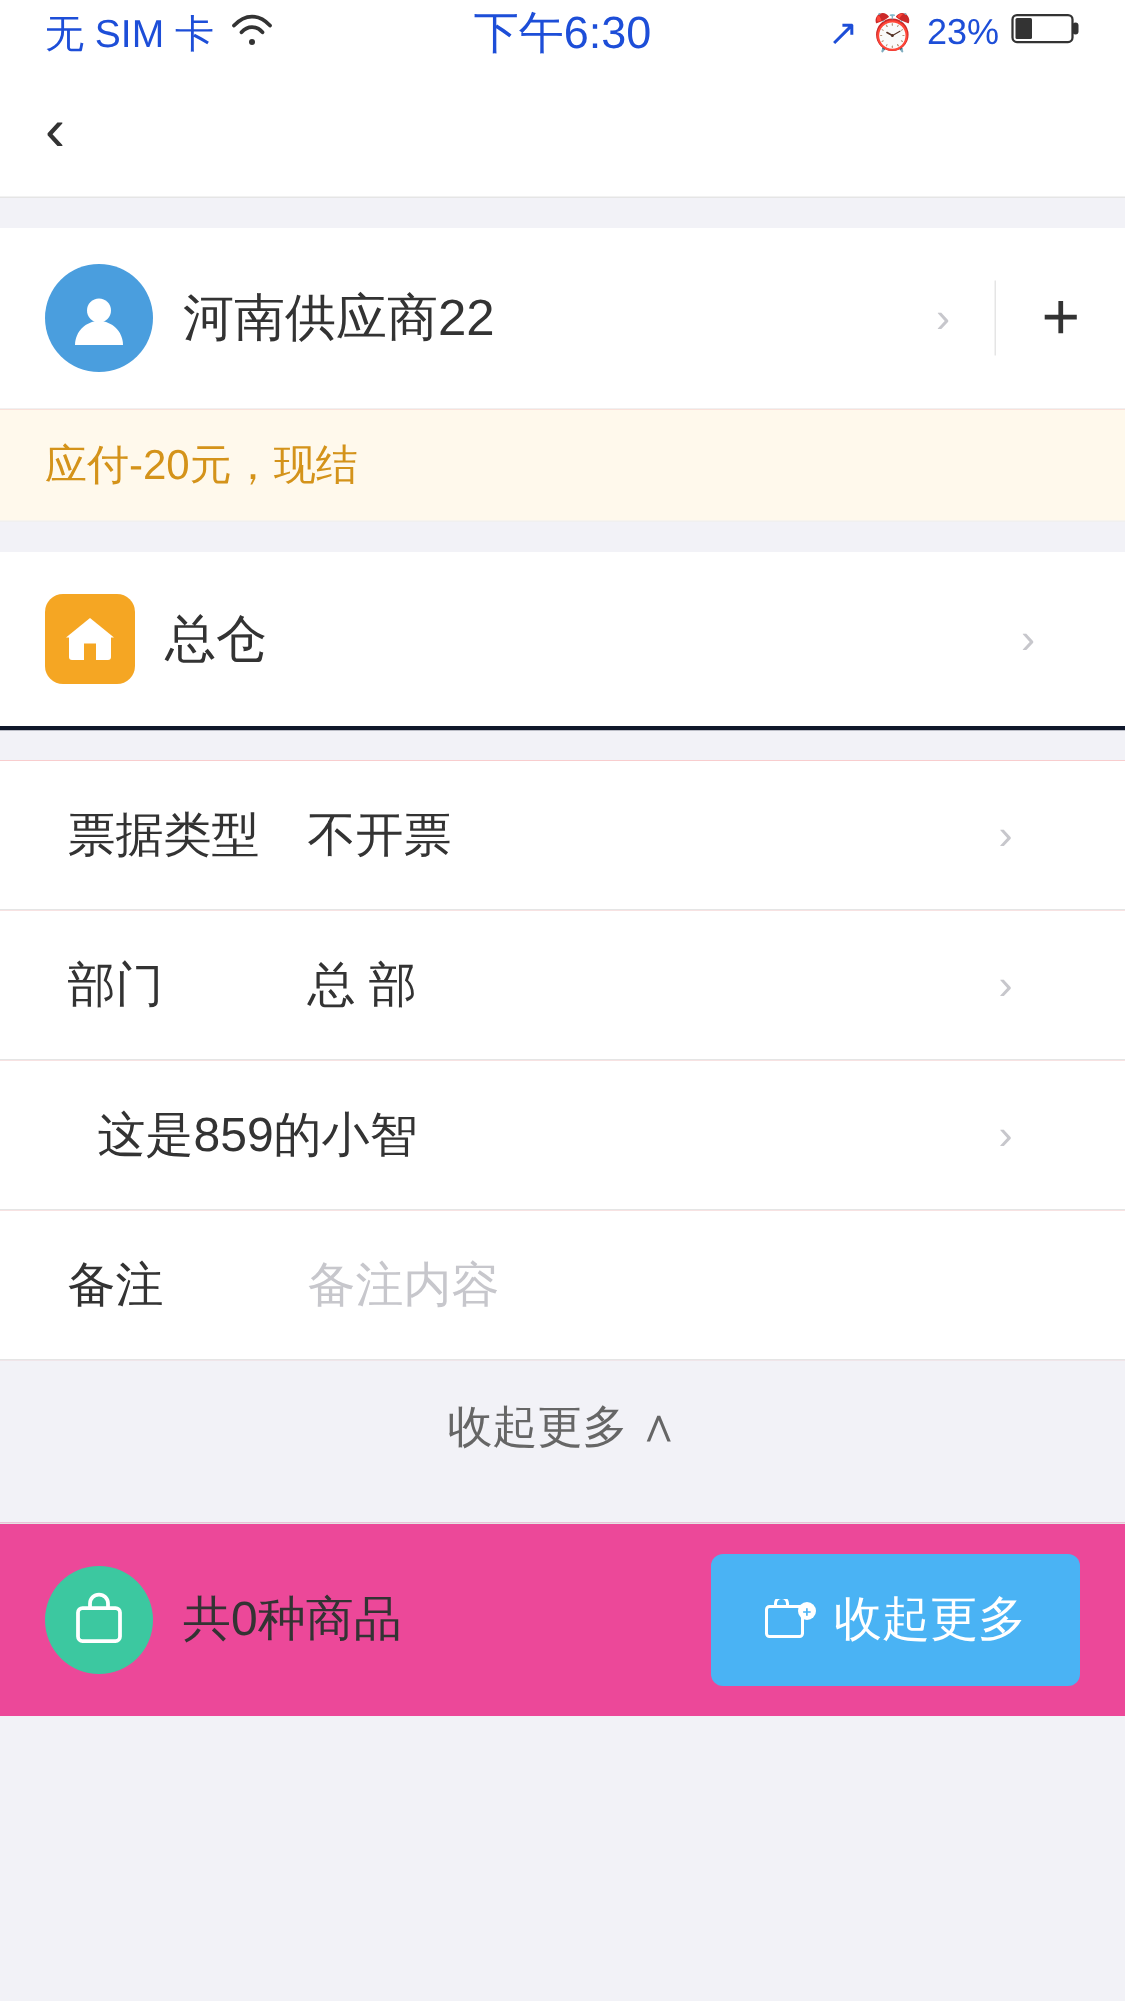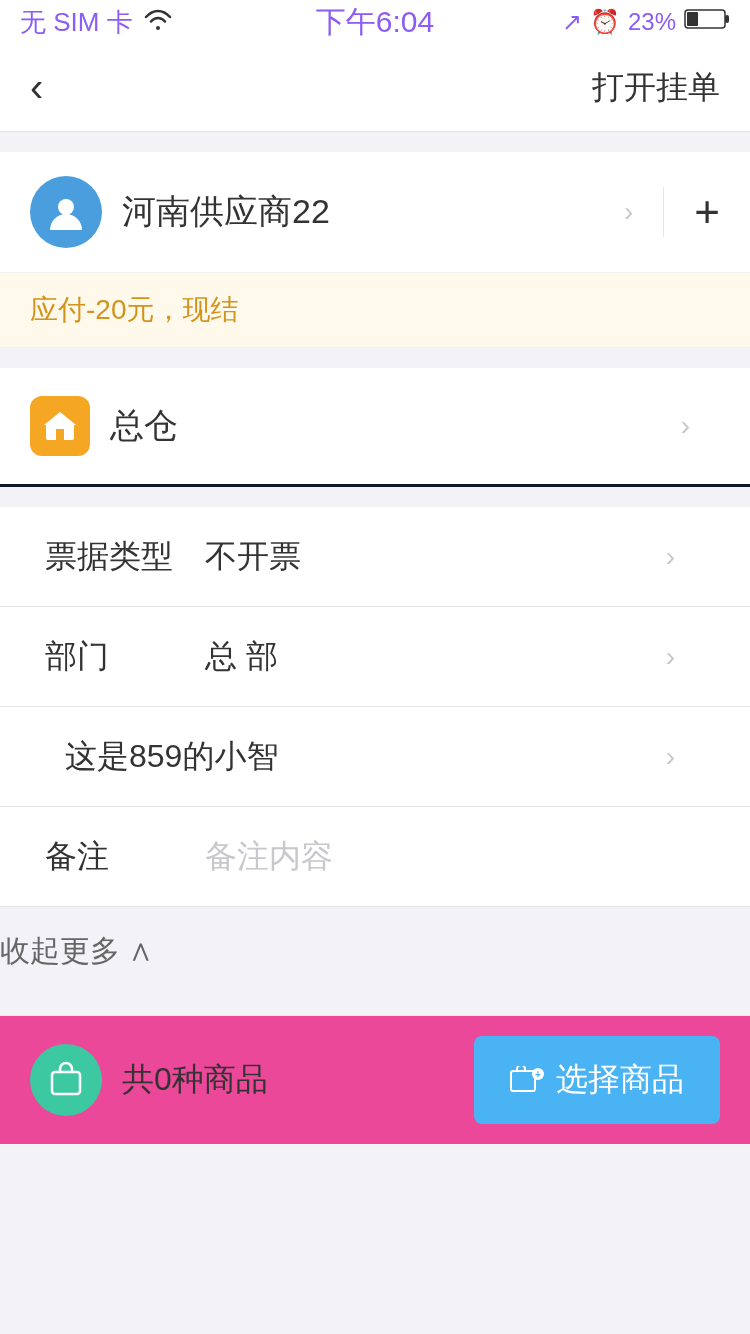--- a/index.html
+++ b/index.html
@@ -14,23 +14,23 @@
     }
 
     
     .status-bar {
       width: 100%;
       height: 44px;
       background: #fff;
       display: flex;
       align-items: center;
       justify-content: space-between;
-      padding: 0 20px;
+      padding: 0 30px;
       font-size: 26px;
-      color: #8b5cf6;
+      color: #1d4ed8;
     }
     .status-left {
       display: flex;
       align-items: center;
       gap: 10px;
       font-size: 26px;
     }
     .status-center {
       font-size: 30px;
       font-weight: 500;
@@ -186,20 +186,21 @@
       padding-left: 20px;
     }
     .form-value.placeholder {
       color: #c7c7cc;
     }
 
     
     .collapse-btn {
       display: flex;
       align-items: center;
+      justify-content: center;
       height: 88px;
       background: #f2f2f7;
       font-size: 30px;
       color: #666;
       cursor: pointer;
       gap: 8px;
     }
 
     
     .product-bar {
@@ -252,38 +253,37 @@
   <div class="status-left">
     <span>无 SIM 卡</span>
     <span class="wifi-icon">
       <svg width="30" height="22" viewBox="0 0 30 22" fill="none">
         <path d="M15 18a2 2 0 110 4 2 2 0 010-4z" fill="#333"></path>
         <path d="M8 13.5C10 11.2 12.3 10 15 10s5 1.2 7 3.5" stroke="#333" stroke-width="2.5" fill="none" stroke-linecap="round"></path>
         <path d="M3 9C6.5 5.2 10.5 3 15 3s8.5 2.2 12 6" stroke="#333" stroke-width="2.5" fill="none" stroke-linecap="round"></path>
       </svg>
     </span>
   </div>
-  <div class="status-center">下午6:04</div>
+  <div class="status-center">下午6:30</div>
   <div class="status-right">
     <span>↗</span>
     <span>⏰</span>
     <span>23%</span>
     <span>
       <svg width="46" height="22" viewBox="0 0 46 22">
         <rect x="1" y="2" width="40" height="18" rx="3" ry="3" stroke="#333" stroke-width="1.5" fill="none"></rect>
         <rect x="41" y="7" width="4" height="8" rx="2" fill="#333"></rect>
         <rect x="3" y="4" width="11" height="14" rx="1" fill="#333"></rect>
       </svg>
     </span>
   </div>
 </div>
 
 <div class="nav-bar">
   <span class="nav-back">‹</span>
-  <span class="nav-action">打开挂单</span>
 </div>
 
 <div class="section-divider"></div>
 
 <div class="card">
   <div class="supplier-row">
     <div class="supplier-avatar">
       <svg viewBox="0 0 40 40" fill="none">
         <circle cx="20" cy="15" r="8" fill="white"></circle>
         <path d="M4 38c0-8.8 7.2-16 16-16s16 7.2 16 16" fill="white"></path>
@@ -354,17 +354,17 @@
     </svg>
   </div>
   <span class="product-count">共0种商品</span>
   <button class="select-product-btn">
     <svg width="34" height="28" viewBox="0 0 34 28" fill="none">
       <rect x="1" y="5" width="24" height="20" rx="2" stroke="white" stroke-width="2" fill="none"></rect>
       <path d="M7 5V3a4 4 0 018 0v2" stroke="white" stroke-width="2" fill="none" stroke-linecap="round"></path>
       <circle cx="28" cy="8" r="6" fill="white"></circle>
       <text x="28" y="12" text-anchor="middle" font-size="10" fill="#4ab3f4" font-weight="bold">+</text>
     </svg>
-    <span>选择商品</span>
+    <span>收起更多</span>
   </button>
 </div>
 
 <div class="gray-fill"></div>
 
 </body></html>

